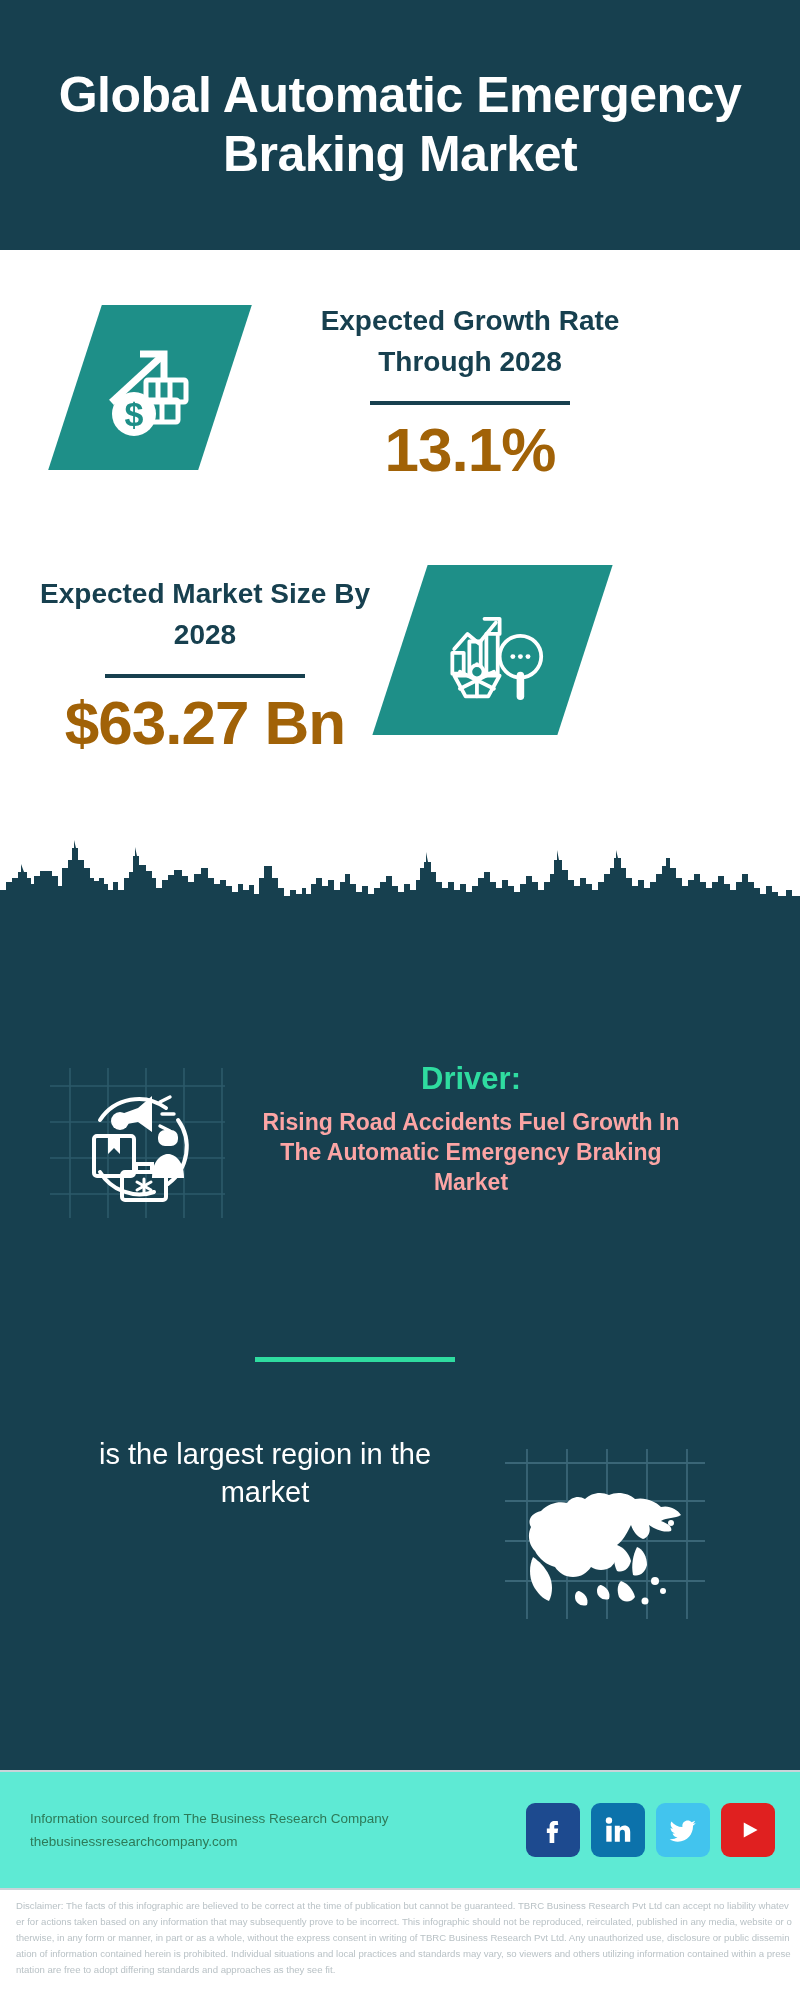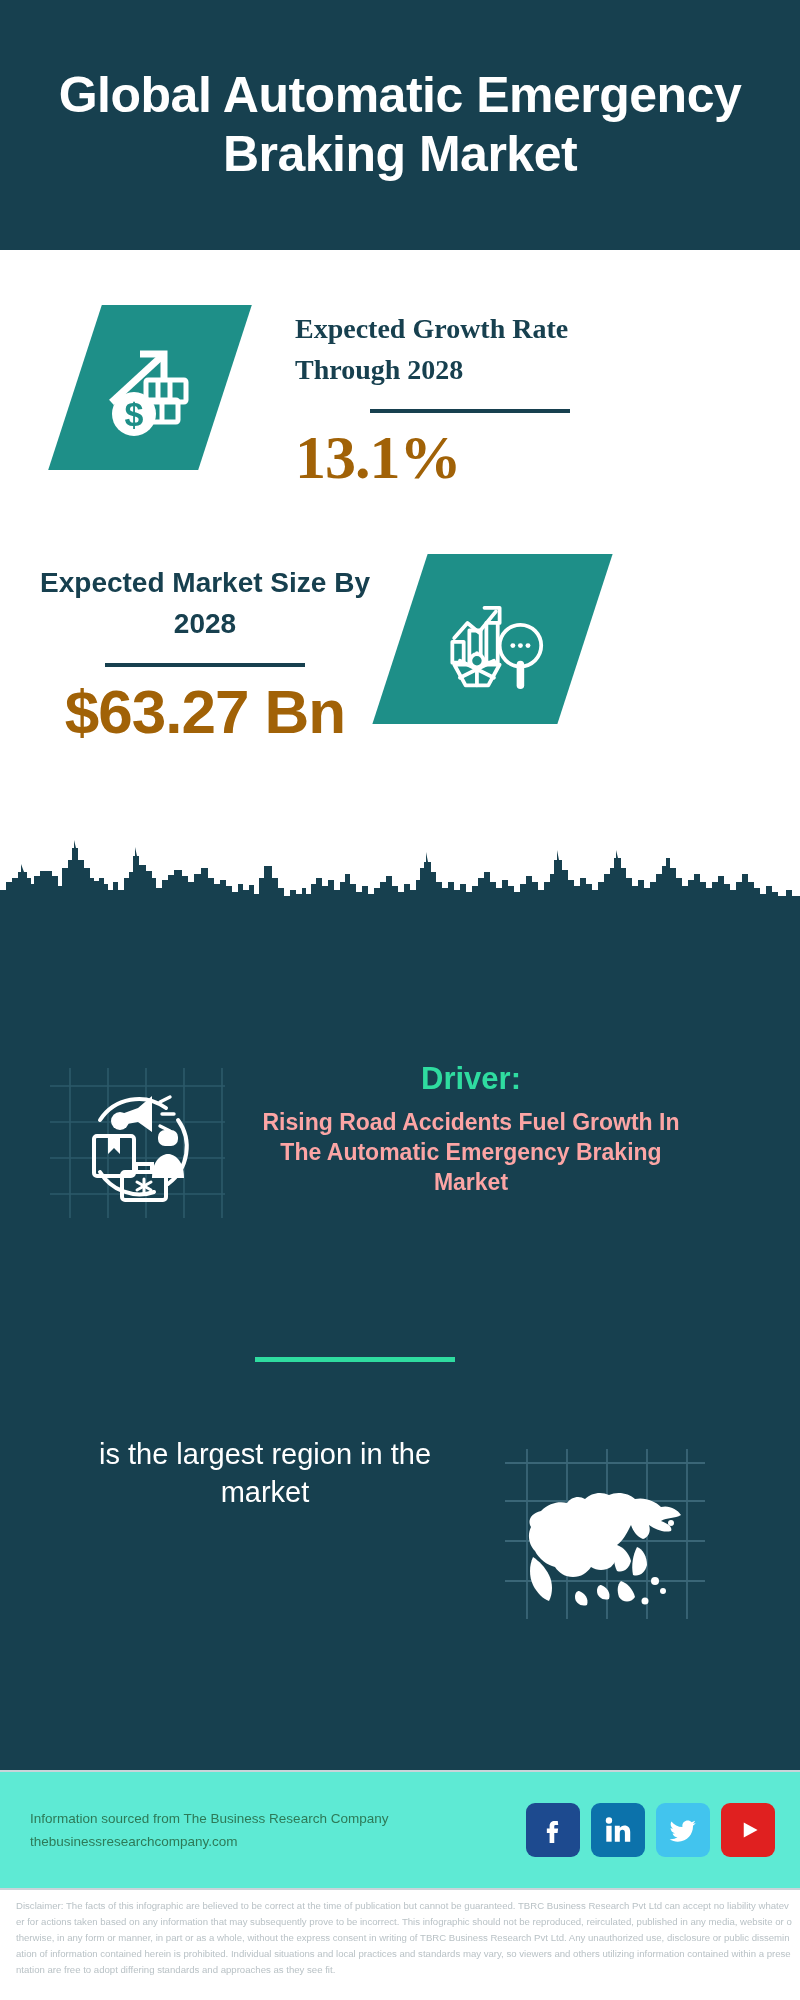--- a/index.html
+++ b/index.html
@@ -49,24 +49,23 @@
   }
   .para-inner {
     transform: skewX(18deg);
     width: 100%; height: 100%;
     display: flex; align-items: center; justify-content: center;
   }
   .icon1-box { width: 150px; height: 165px; margin-left: 75px; margin-top: 5px; }
   .icon2-box { width: 185px; height: 170px; margin-left: 30px; margin-top: 0px; }
 
   .stat1-text {
-    margin-left: 70px; margin-top: 8px;
+    margin-left: 70px; 
     width: 350px;
-    text-align: left;
-    font-family: Liberation Serif, serif;
+    text-align: center;
   }
   .stat-label {
     color: #17404f;
     font-size: 28px;
     font-weight: bold;
     line-height: 1.48;
   }
   .stat-rule {
     height: 4px; background: #17404f;
     width: 200px; margin: 18px auto 10px auto;
@@ -75,21 +74,21 @@
     color: #a16207;
     font-size: 62px;
     font-weight: bold;
     line-height: 1.12;
     letter-spacing: -1px;
   }
 
   
   .stat2 {
     position: absolute;
-    top: 304px; left: 0; width: 800px; height: 250px;
+    top: 315px; left: 0; width: 800px; height: 250px;
     display: flex; align-items: flex-start;
   }
   .stat2-text {
     margin-left: 40px; margin-top: 8px;
     width: 330px;
     text-align: center;
   }
 
   
   .dark-zone {

